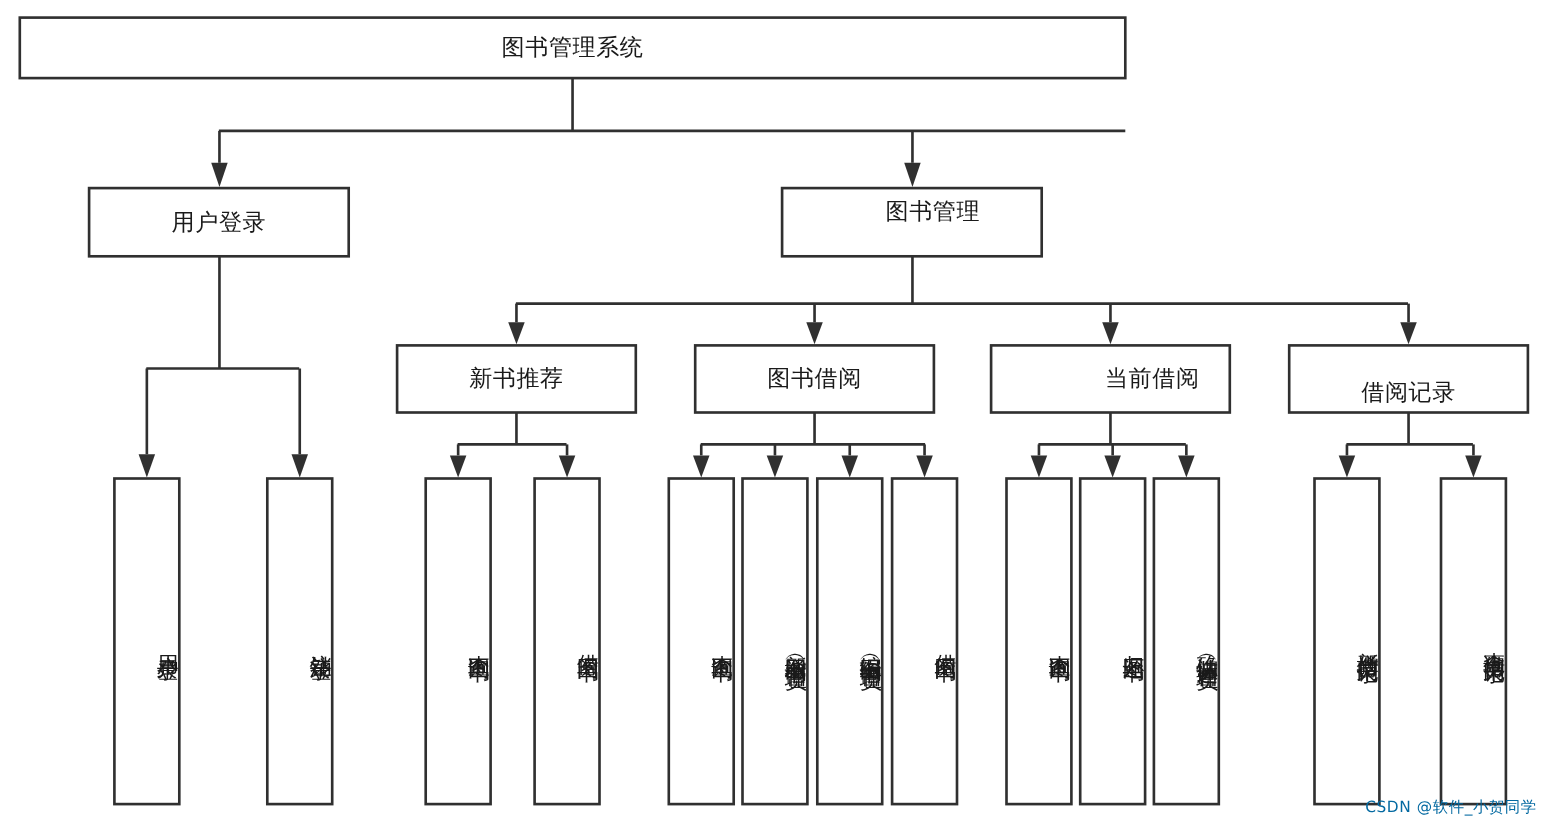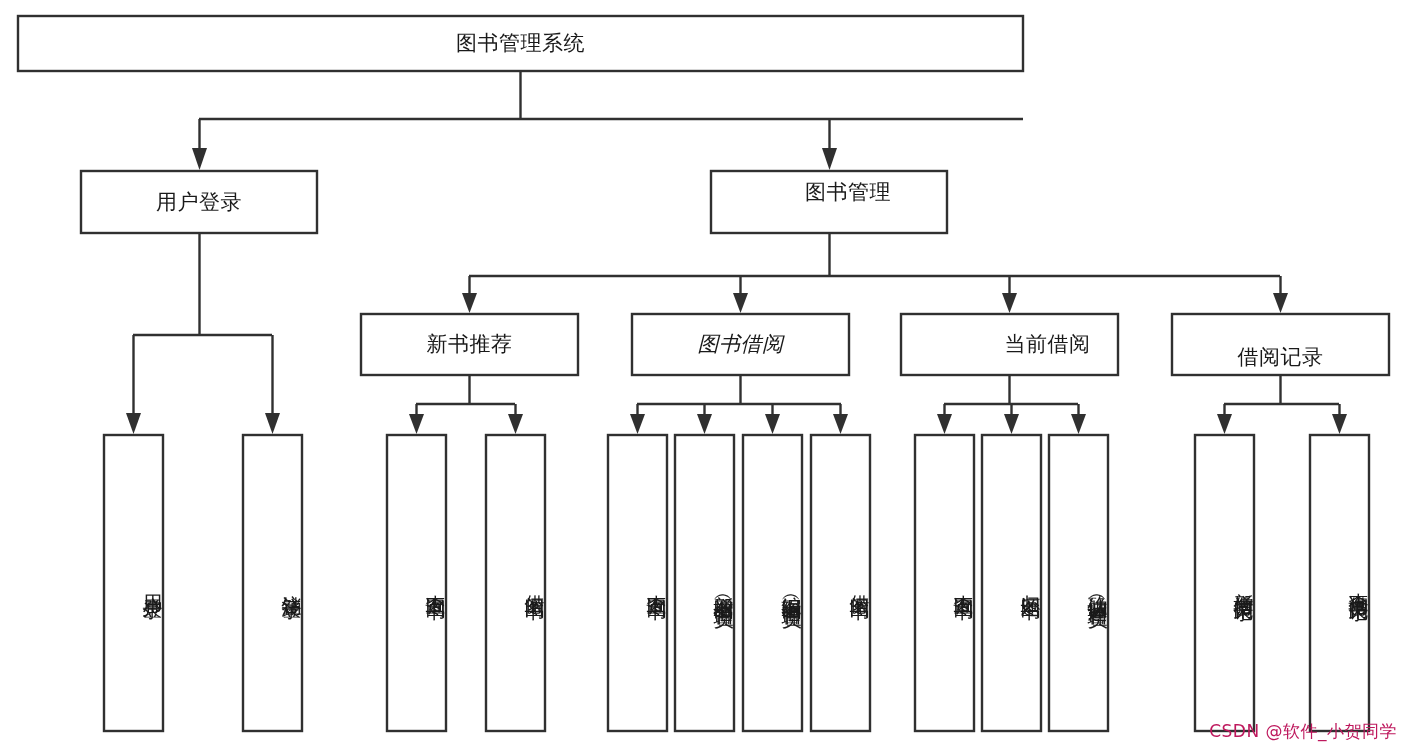--- a/index.html
+++ b/index.html
@@ -62,22 +62,22 @@
     letter-spacing: 2px;
     line-height: 1;
   }
   .node-label.vertical.pad-top {
     padding-top: 6px;
   }
   .watermark {
     position: absolute;
     right: 8px;
     bottom: 4px;
-    color: #be185d;
-    font-size: 17px;
+    color: #0369a1;
+    font-size: 14px;
     font-family: "DejaVu Sans", "Liberation Sans", sans-serif;
     white-space: nowrap;
     letter-spacing: 0.5px;
   }
 </style>
 </head>
 <body>
 
 <div id="diagram-root">
 
@@ -178,21 +178,21 @@
         <rect class="node-box" x="1195" y="435" width="59" height="296"></rect>
         <rect class="node-box" x="1310" y="435" width="59" height="296"></rect>
       </g>
   </svg>
 
   <div id="label-layer">
       <div class="node-label" style="left: 18px; top: 16px; width: 1005px; height: 55px;">图书管理系统</div>
       <div class="node-label" style="left: 81px; top: 171px; width: 236px; height: 62px;">用户登录</div>
       <div class="node-label" style="left: 711px; top: 161px; width: 212px; height: 62px; margin-left: 31px;">图书管理</div>
       <div class="node-label" style="left: 361px; top: 314px; width: 217px; height: 61px;">新书推荐</div>
-      <div class="node-label" style="left: 632px; top: 314px; width: 217px; height: 61px; font-style: italic;">图书借阅</div>
+      <div class="node-label" style="left: 632px; top: 314px; width: 217px; height: 61px;">图书借阅</div>
       <div class="node-label" style="left: 901px; top: 314px; width: 217px; height: 61px; margin-left: 38px;">当前借阅</div>
       <div class="node-label" style="left: 1172px; top: 314px; width: 217px; height: 61px; margin-top: 13px;">借阅记录</div>
       <div class="node-label vertical" style="left: 104px; top: 435px; width: 59px; height: 296px;">用户登录</div>
       <div class="node-label vertical" style="left: 243px; top: 435px; width: 59px; height: 296px;">注销登录</div>
       <div class="node-label vertical" style="left: 387px; top: 435px; width: 59px; height: 296px;">查询图书</div>
       <div class="node-label vertical" style="left: 486px; top: 435px; width: 59px; height: 296px;">借阅图书</div>
       <div class="node-label vertical" style="left: 608px; top: 435px; width: 59px; height: 296px;">查询图书</div>
       <div class="node-label vertical pad-top" style="left: 675px; top: 435px; width: 59px; height: 296px;">新增图书（管理员）</div>
       <div class="node-label vertical pad-top" style="left: 743px; top: 435px; width: 59px; height: 296px;">编辑图书（管理员）</div>
       <div class="node-label vertical" style="left: 811px; top: 435px; width: 59px; height: 296px;">借阅图书</div>

